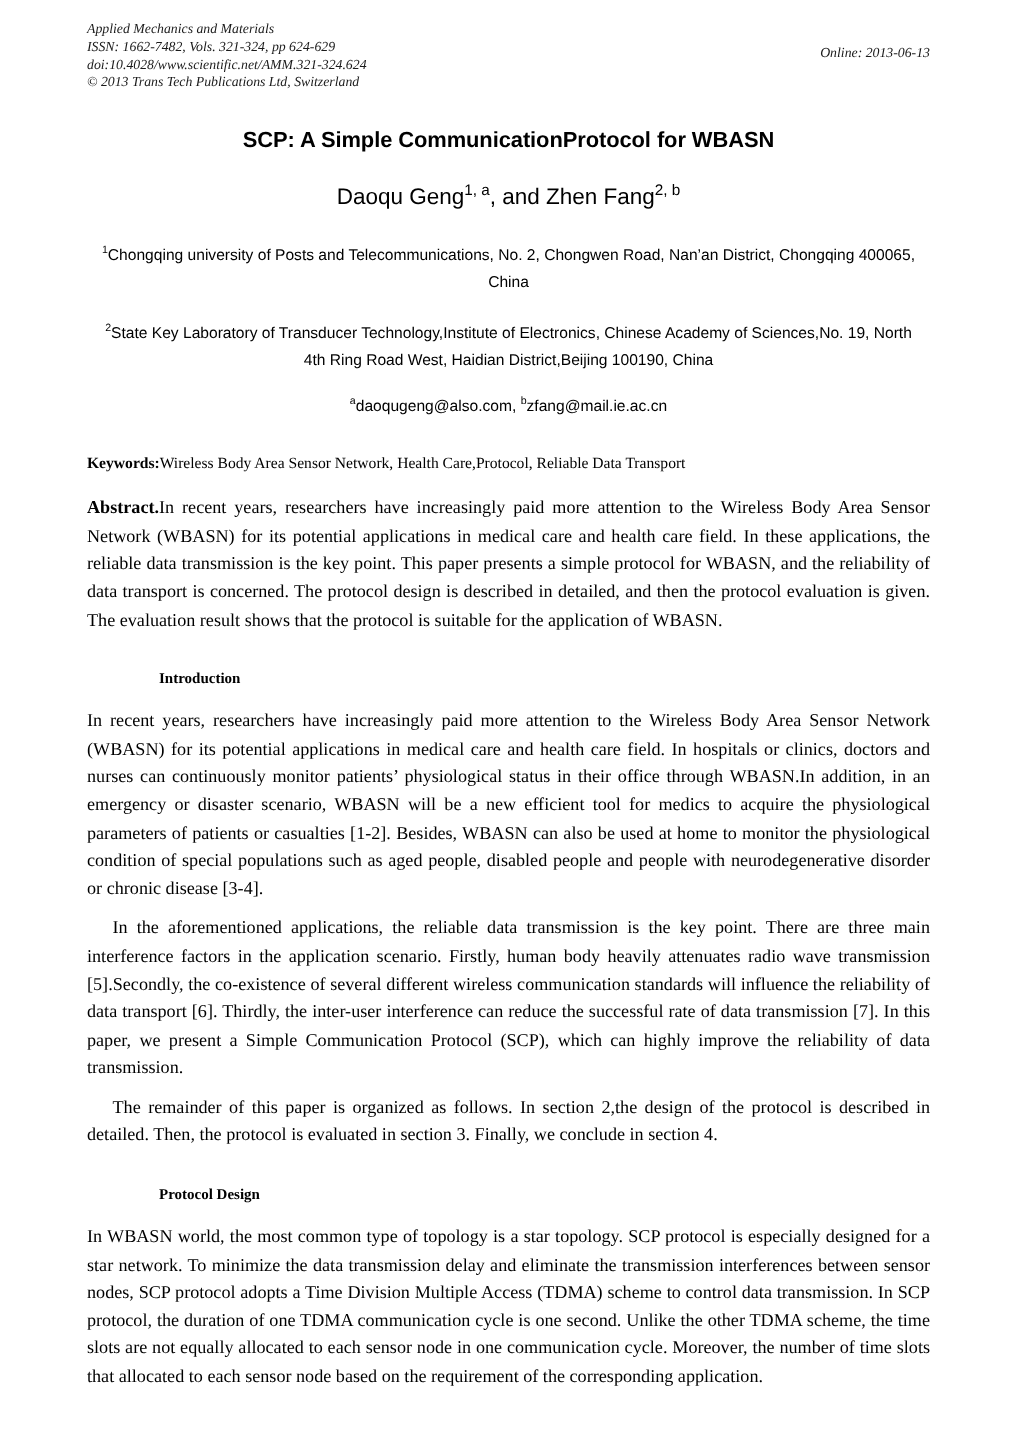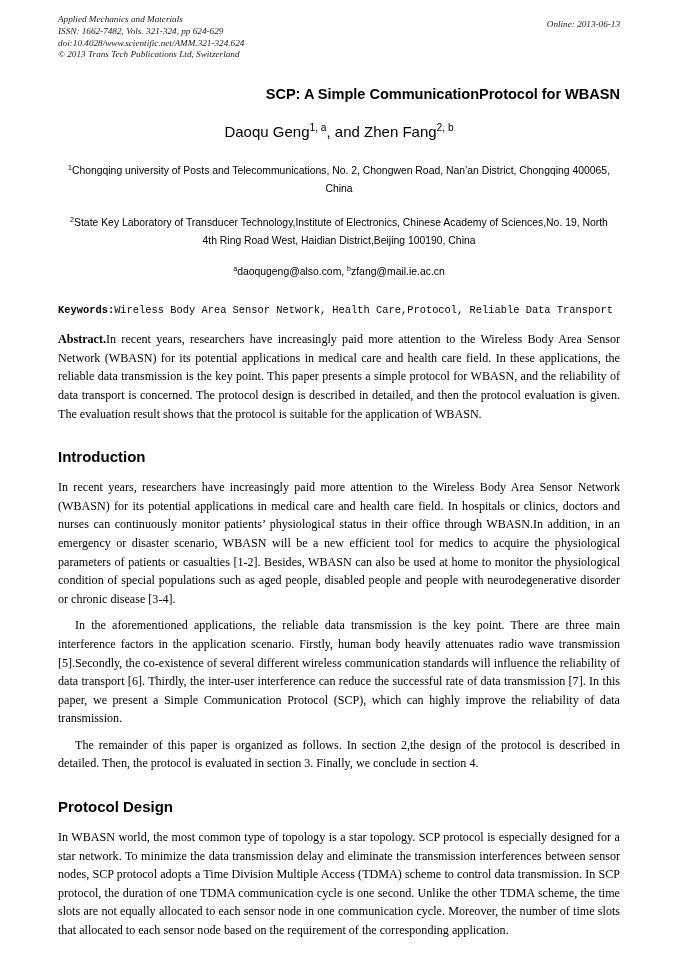--- a/index.html
+++ b/index.html
@@ -28,33 +28,33 @@
     font-family: "Liberation Serif", serif;
     font-style: italic;
     font-size: 9.2px;
     line-height: 11.8px;
     color: #1a1a1a;
     position: relative;
   }
   .pub-header .online {
     position: absolute;
     right: 0;
-    top: 5px;
+    top: 16px;
     font-style: italic;
     font-size: 9.2px;
     white-space: nowrap;
   }
   .pub-header .hline { display: block; white-space: nowrap; }
 
   
   .paper-title {
     font-family: "Liberation Sans", sans-serif;
     font-weight: bold;
     font-size: 14.6px;
-    text-align: right;
+    text-align: center;
     margin-top: 25px;
     letter-spacing: -0.05px;
   }
 
   
   .authors {
     font-family: "Liberation Sans", sans-serif;
     font-size: 15px;
     text-align: center;
     margin-top: 21px;
@@ -78,44 +78,45 @@
 
   .emails {
     font-family: "Liberation Sans", sans-serif;
     font-size: 10.4px;
     text-align: center;
     margin-top: 17px;
   }
 
   
   .keywords {
-    font-family: Liberation Mono, monospace;
+    font-family: Liberation Serif, serif;
     font-size: 10.4px;
     margin-top: 27px;
     text-align: left;
   }
   .keywords .kw-label { font-weight: bold; }
 
   
   .abstract {
     font-family: Liberation Serif, serif;
     font-size: 12.1px;
     line-height: 18.6px;
     text-align: justify;
     margin-top: 14px;
   }
   .abstract .ab-label { font-weight: bold; }
 
   
   .sec-heading {
-    font-family: Liberation Sans, sans-serif;
+    font-family: Liberation Serif, serif;
     font-weight: bold;
-    font-size: 15px;
+    font-size: 10px;
     margin-top: 25px;
     text-align: left;
+    margin-left: 48px;
   }
   .para {
     font-family: "Liberation Serif", serif;
     font-size: 12.1px;
     line-height: 18.6px;
     text-align: justify;
     margin-top: 13px;
   }
   .para.tight { margin-top: 8px; }
   .para.indent { text-indent: 17px; }

